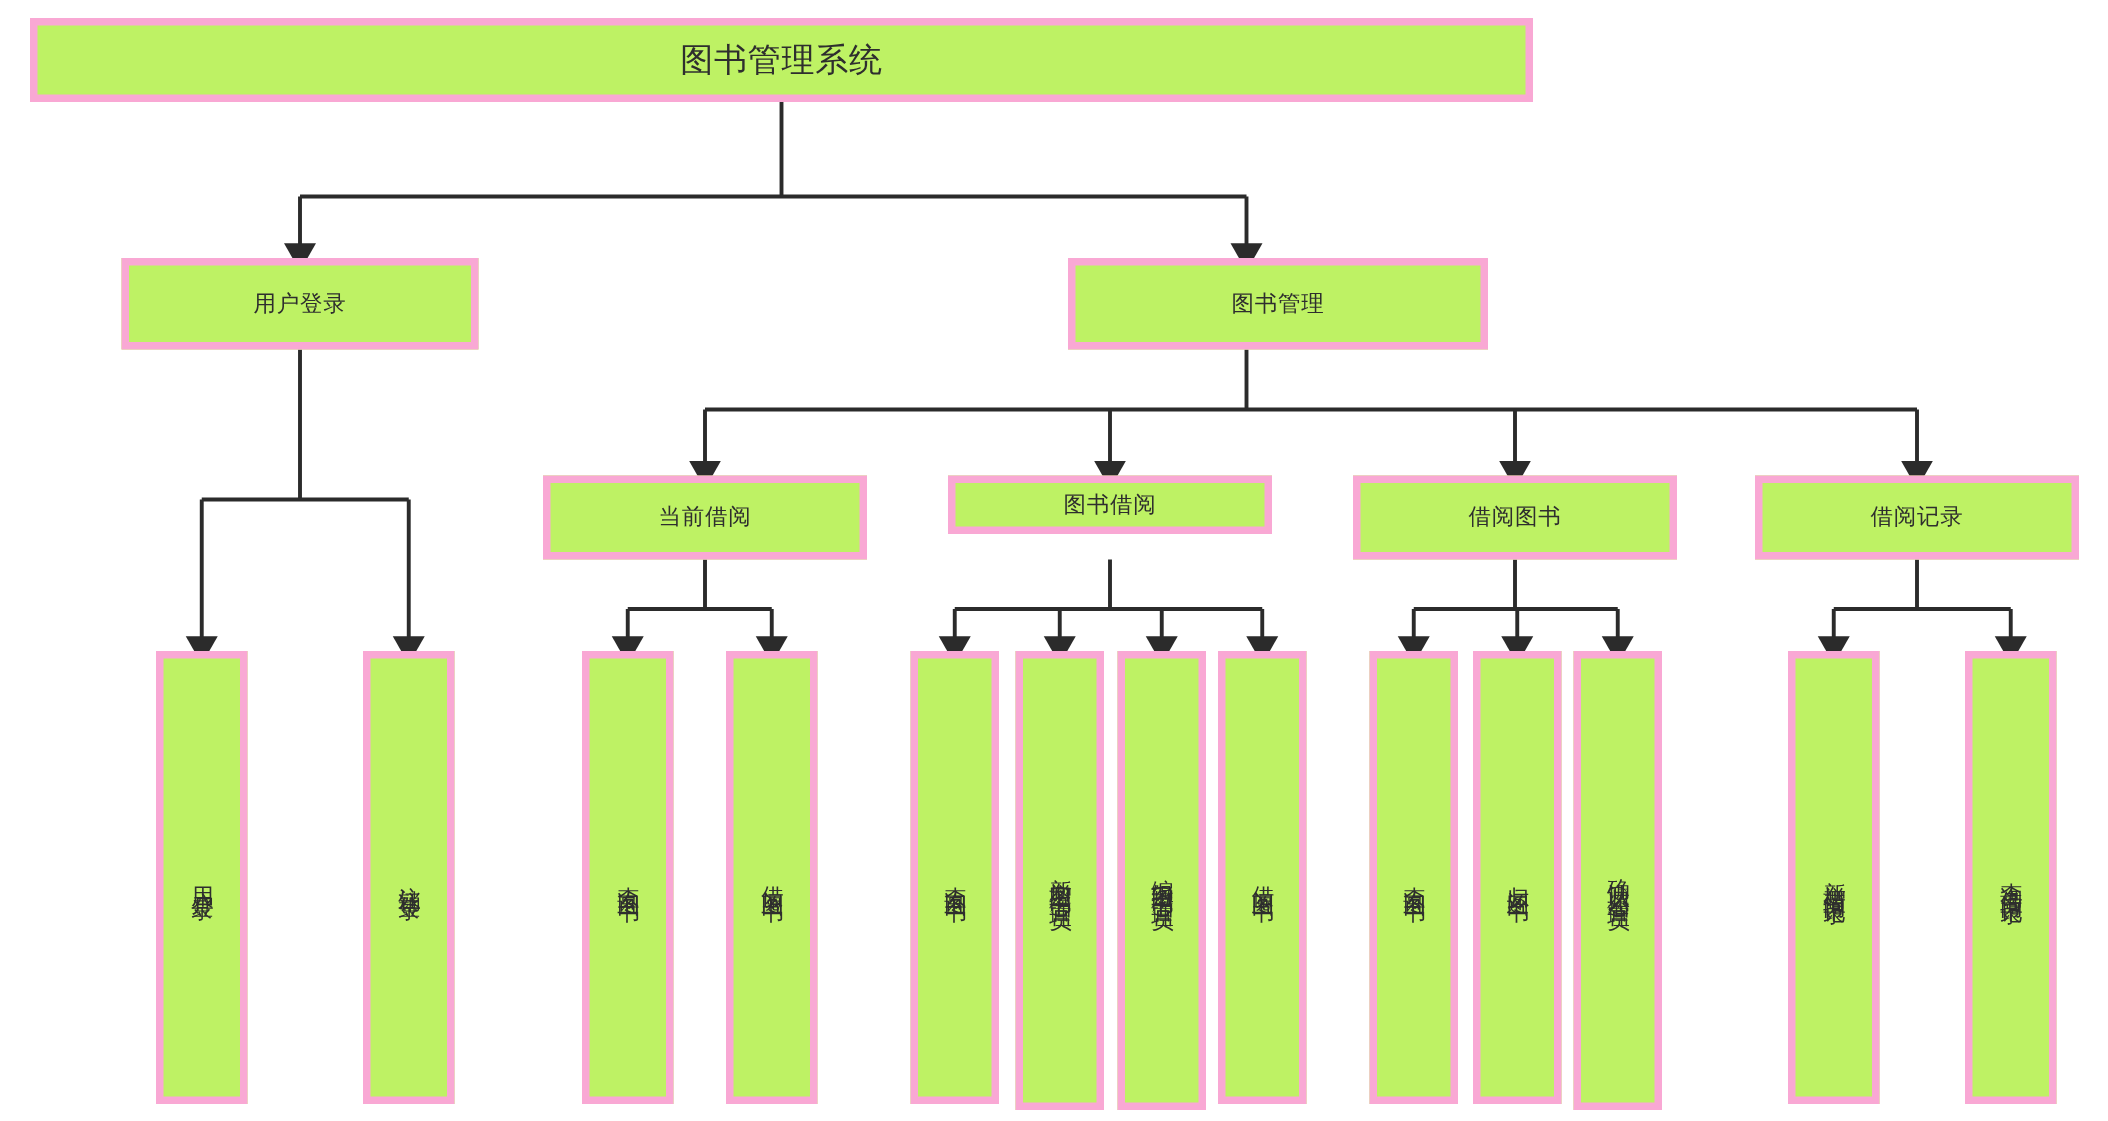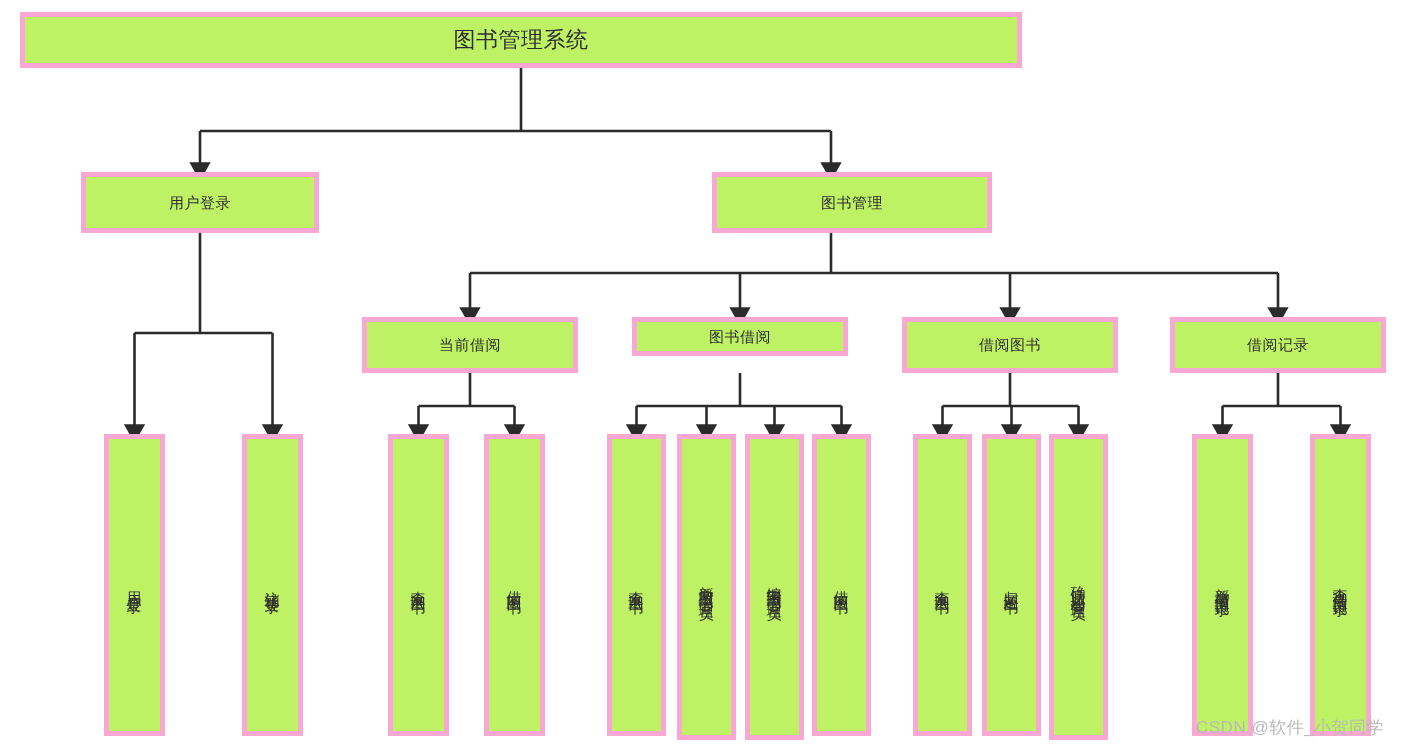--- a/index.html
+++ b/index.html
@@ -167,15 +167,14 @@
         <span class="node-label">确认归还（管理员）</span>
       </div>
       <div class="node-box vertical" style="left: 1192px; top: 434px; width: 61px; height: 302px;">
         <span class="node-label">新增借阅记录</span>
       </div>
       <div class="node-box vertical" style="left: 1310px; top: 434px; width: 61px; height: 302px;">
         <span class="node-label">查询借阅记录</span>
       </div>
     </div>
 
-  <div class="watermark" style="left: 1196px; top: 716px;">CSDN @软件_小贺同学</div>
 
 </div>
 
 </body></html>

